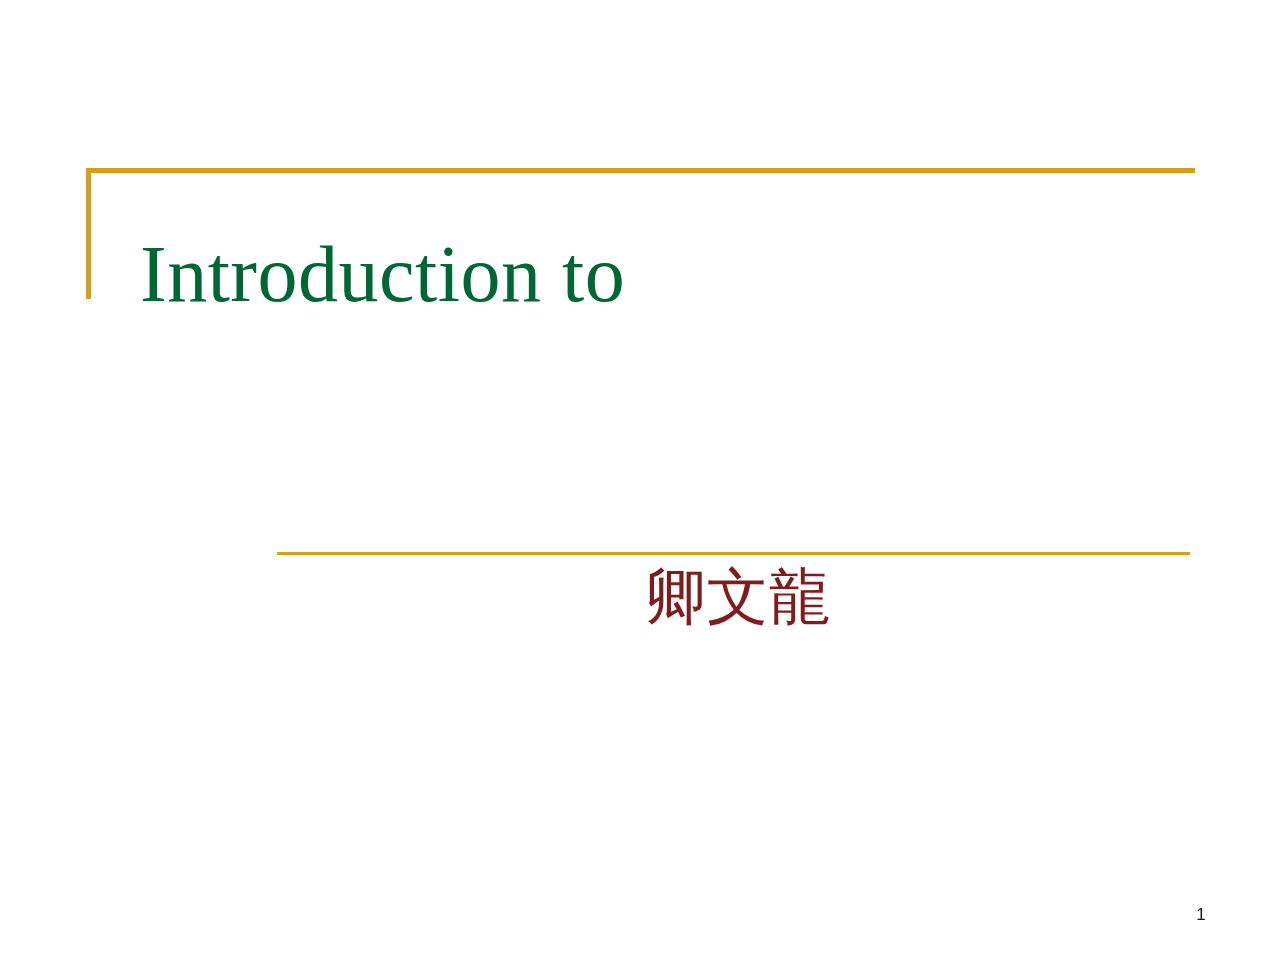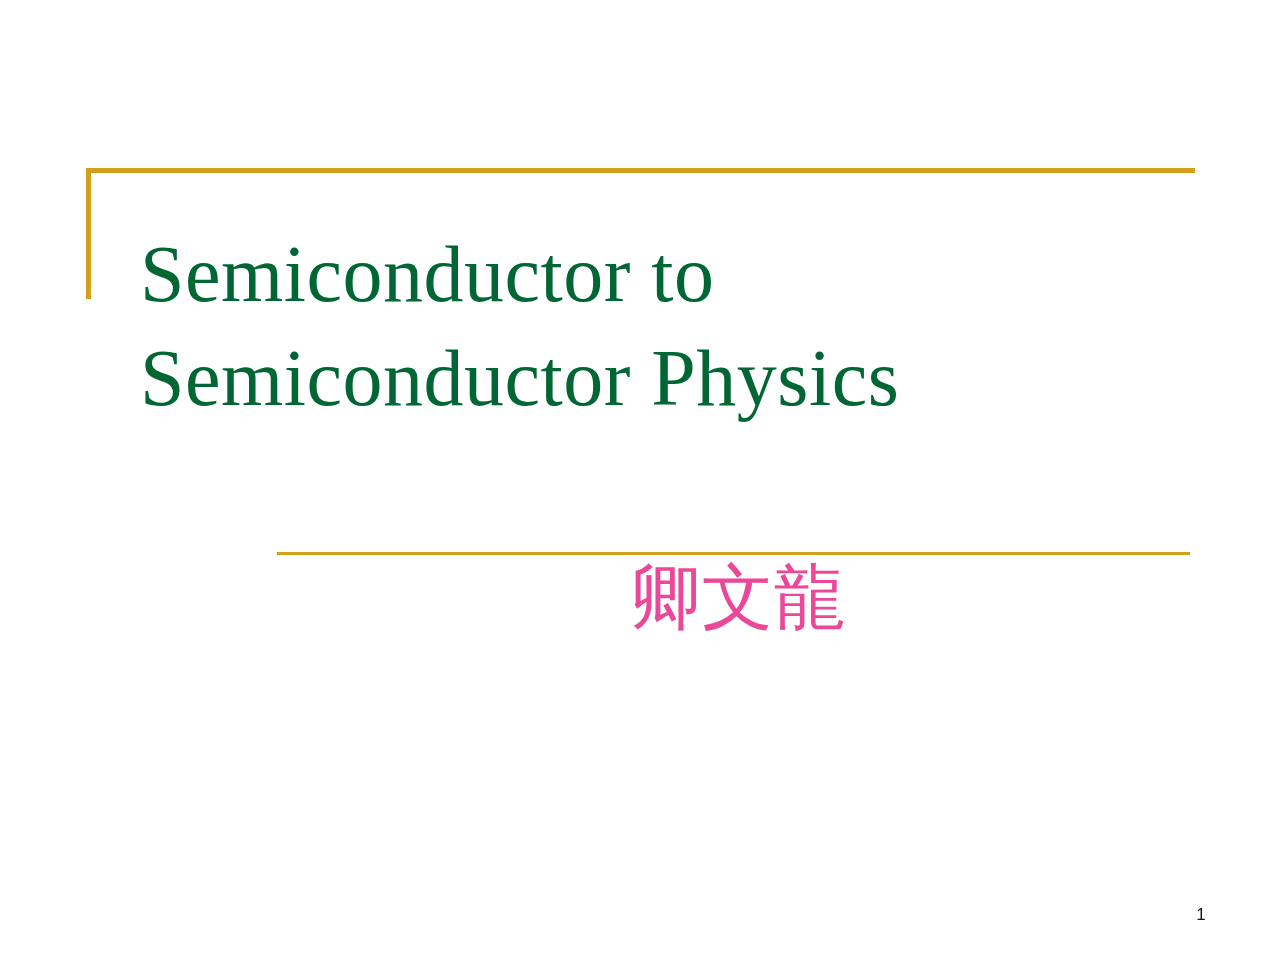--- a/index.html
+++ b/index.html
@@ -61,23 +61,23 @@
 
   
   .author-block {
     position: absolute;
     left: 280px;
     top: 562px;
     width: 915px;
     text-align: center;
   }
   .author-name {
-    color: #ec4899;
+    color: #7f1d1d;
     font-family: "DejaVu Serif", "Liberation Serif", serif;
-    font-size: 72px;
+    font-size: 62px;
     line-height: 70px;
     font-weight: 400;
   }
   .affiliation-block {
     position: absolute;
     left: 280px;
     top: 692px;
     width: 915px;
     text-align: center;
   }
@@ -104,22 +104,21 @@
 </style>
 </head>
 <body>
 
 <div id="slide">
 
   <div class="rule-top-horizontal"></div>
   <div class="rule-top-vertical"></div>
 
   <div class="title-block">
-    <div class="title-line">Semiconductor to</div>
-    <div class="title-line">Semiconductor Physics</div>
+    <div class="title-line">Introduction to</div>
   </div>
 
   <div class="rule-mid-horizontal"></div>
 
   <div class="author-block">
     <div class="author-name">卿文龍</div>
   </div>
 
 
   <div class="page-number">1</div>

